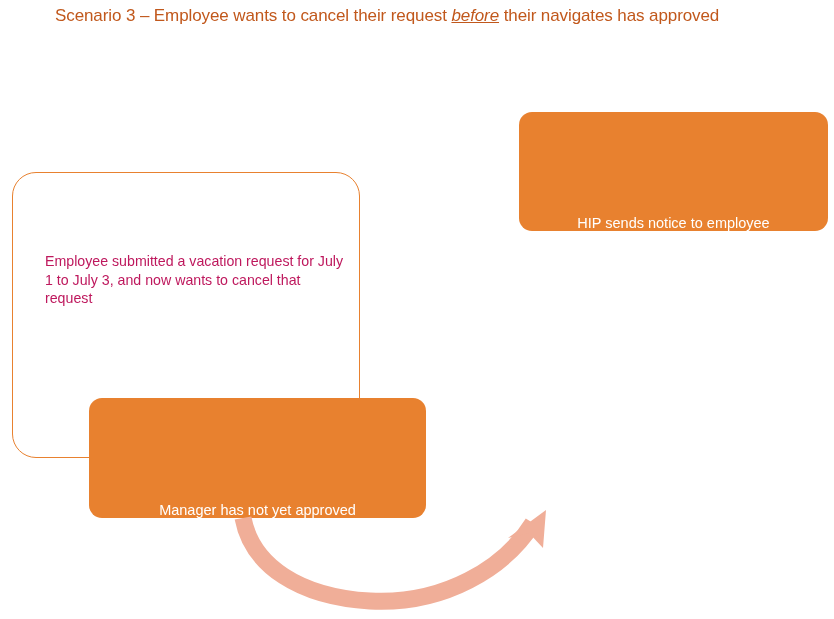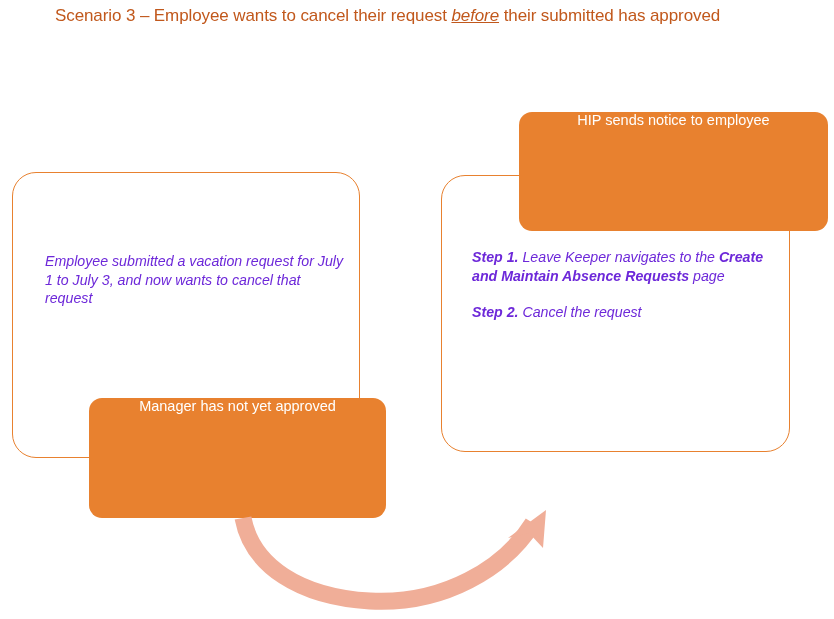--- a/index.html
+++ b/index.html
@@ -40,25 +40,24 @@
   
   .outline-box {
     position: absolute;
     background: #ffffff;
     border: 1.6px solid #E8812F;
     border-radius: 24px;
     box-sizing: border-box;
   }
   .outline-box .body-text {
     position: absolute;
-    color: #6d28d9;
+    color: #be185d;
     font-size: 14.2px;
     line-height: 18.5px;
     font-family: "Liberation Sans", sans-serif;
-    font-style: italic;
   }
 
   #box-employee-request {
     left: 12px;
     top: 172px;
     width: 348px;
     height: 286px;
   }
   #box-employee-request .body-text {
     left: 32px;
@@ -86,68 +85,61 @@
     height: 18px;
   }
 
   
   .filled-box {
     position: absolute;
     background: #E8812F;
     border-radius: 13px;
     box-sizing: border-box;
     display: flex;
-    align-items: flex-start;
+    align-items: flex-end;
     justify-content: center;
     color: #ffffff;
     font-size: 14.5px;
     font-family: "Liberation Sans", sans-serif;
     text-align: center;
   }
   #box-hip-notice {
     left: 519px;
     top: 112px;
     width: 309px;
     height: 119px;
   }
   #box-manager-pending {
     left: 89px;
     top: 398px;
-    width: 297px;
+    width: 337px;
     height: 120px;
   }
 
   
   #flow-arrow {
     position: absolute;
     left: 0;
     top: 0;
     width: 834px;
     height: 619px;
     pointer-events: none;
   }
 </style>
 </head>
 <body>
 
 <div id="canvas">
 
-  <div id="diagram-title"><span>Scenario 3 – Employee wants to cancel their request </span><span class="em">before</span><span> their submitted has approved</span></div>
+  <div id="diagram-title"><span>Scenario 3 – Employee wants to cancel their request </span><span class="em">before</span><span> their navigates has approved</span></div>
 
   <div class="outline-box" id="box-employee-request">
     <div class="body-text">Employee submitted a vacation request for July 1 to July 3, and now wants to cancel that request</div>
   </div>
 
-  <div class="outline-box" id="box-leave-keeper-steps">
-    <div class="body-text">
-      <span class="step-label">Step 1.</span><span> Leave Keeper navigates to the </span><span class="emphasis">Create and Maintain Absence Requests</span><span> page</span>
-      <span class="step-gap"></span>
-      <span class="step-label">Step 2.</span><span> Cancel the request</span>
-    </div>
-  </div>
 
   <div class="filled-box" id="box-hip-notice">
     <span>HIP sends notice to employee</span>
   </div>
 
   <div class="filled-box" id="box-manager-pending">
     <span>Manager has not yet approved</span>
   </div>
 
   <svg id="flow-arrow" viewBox="0 0 834 619">

